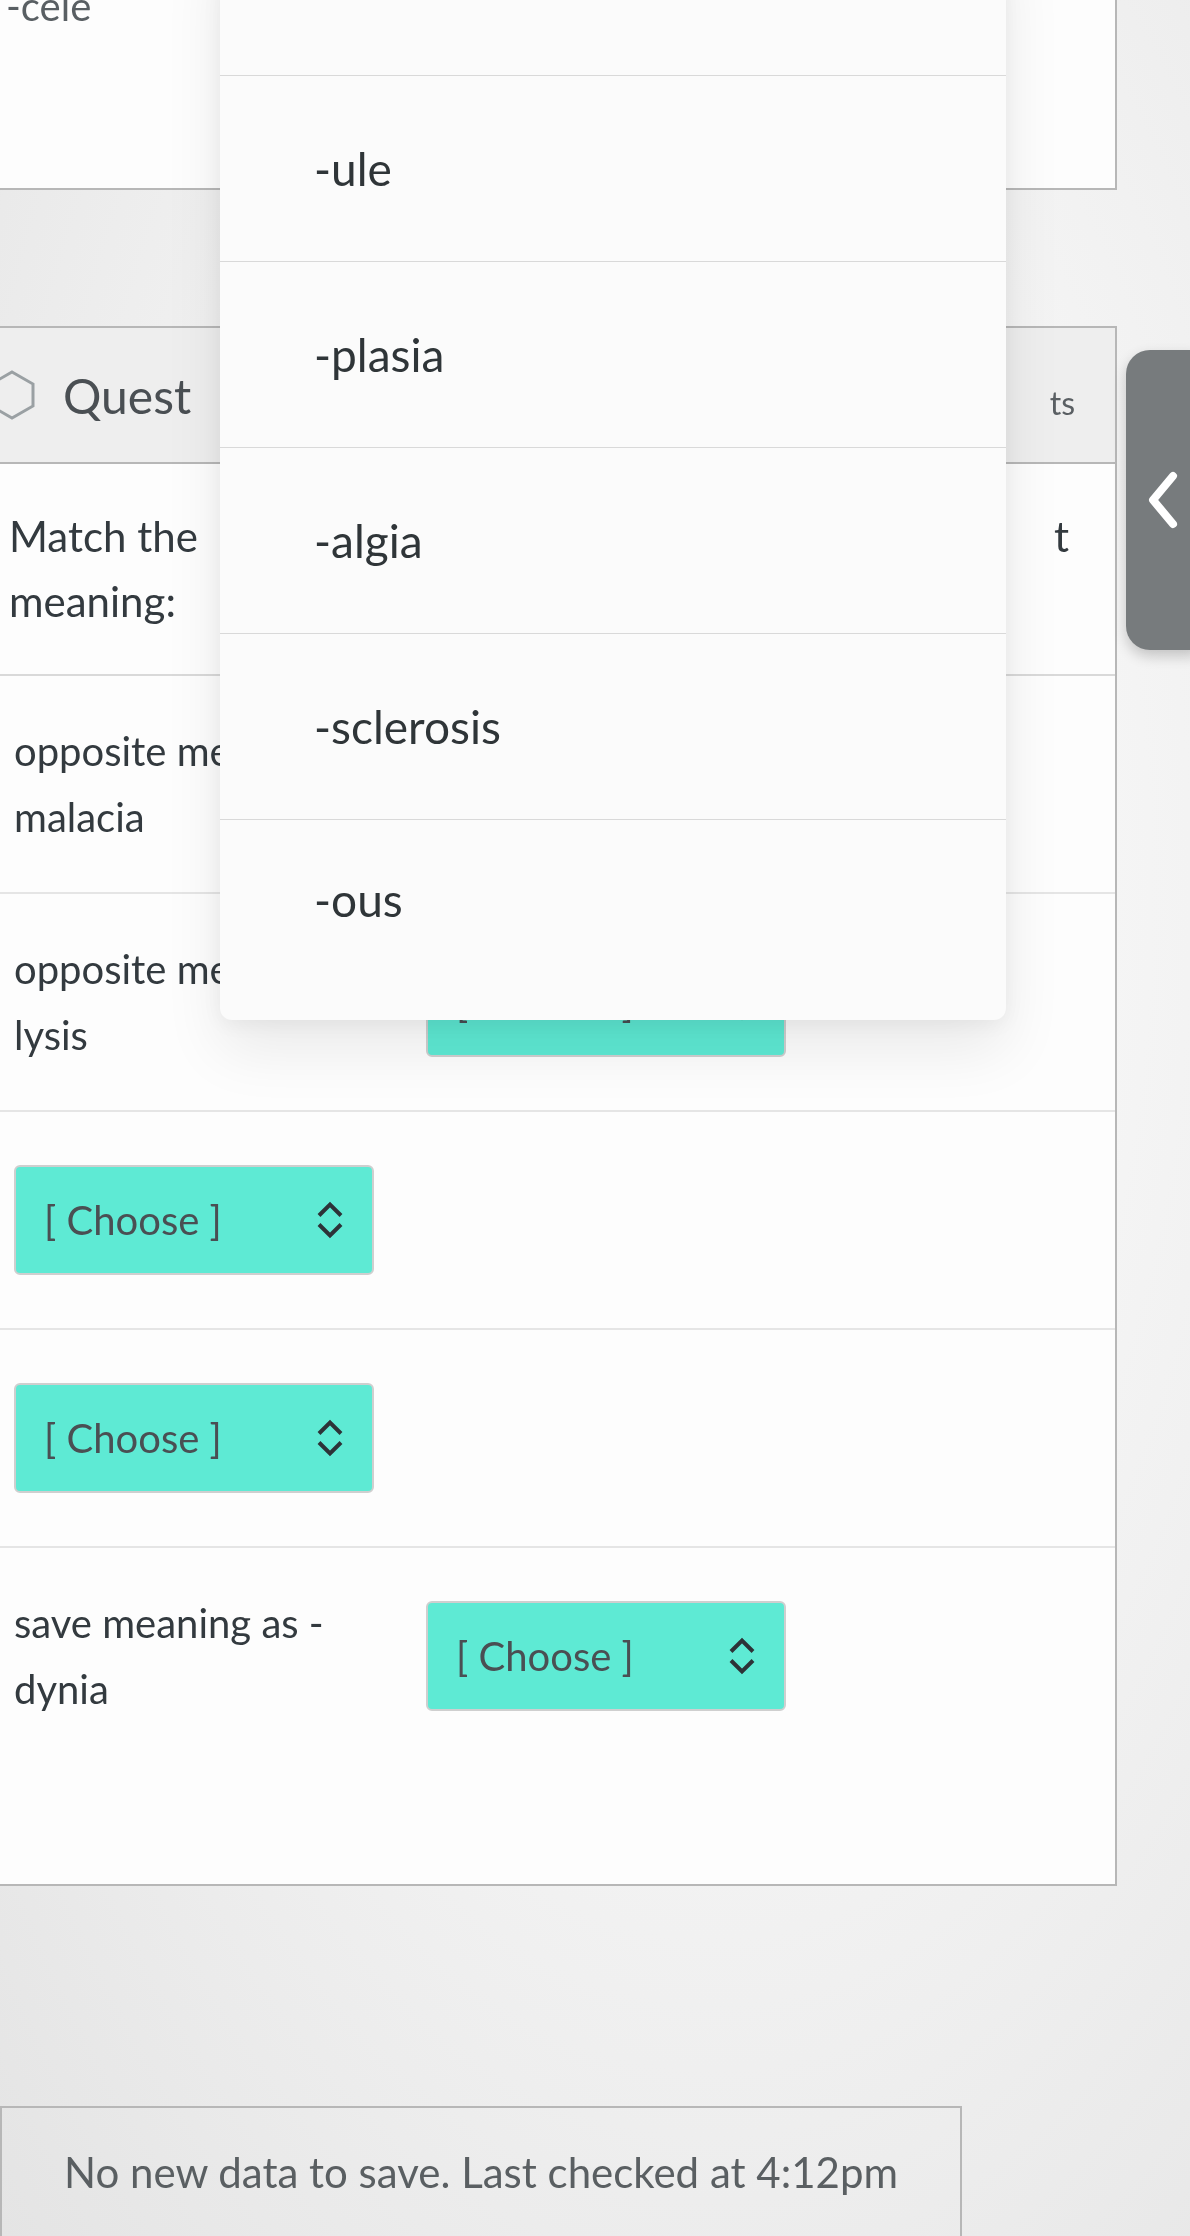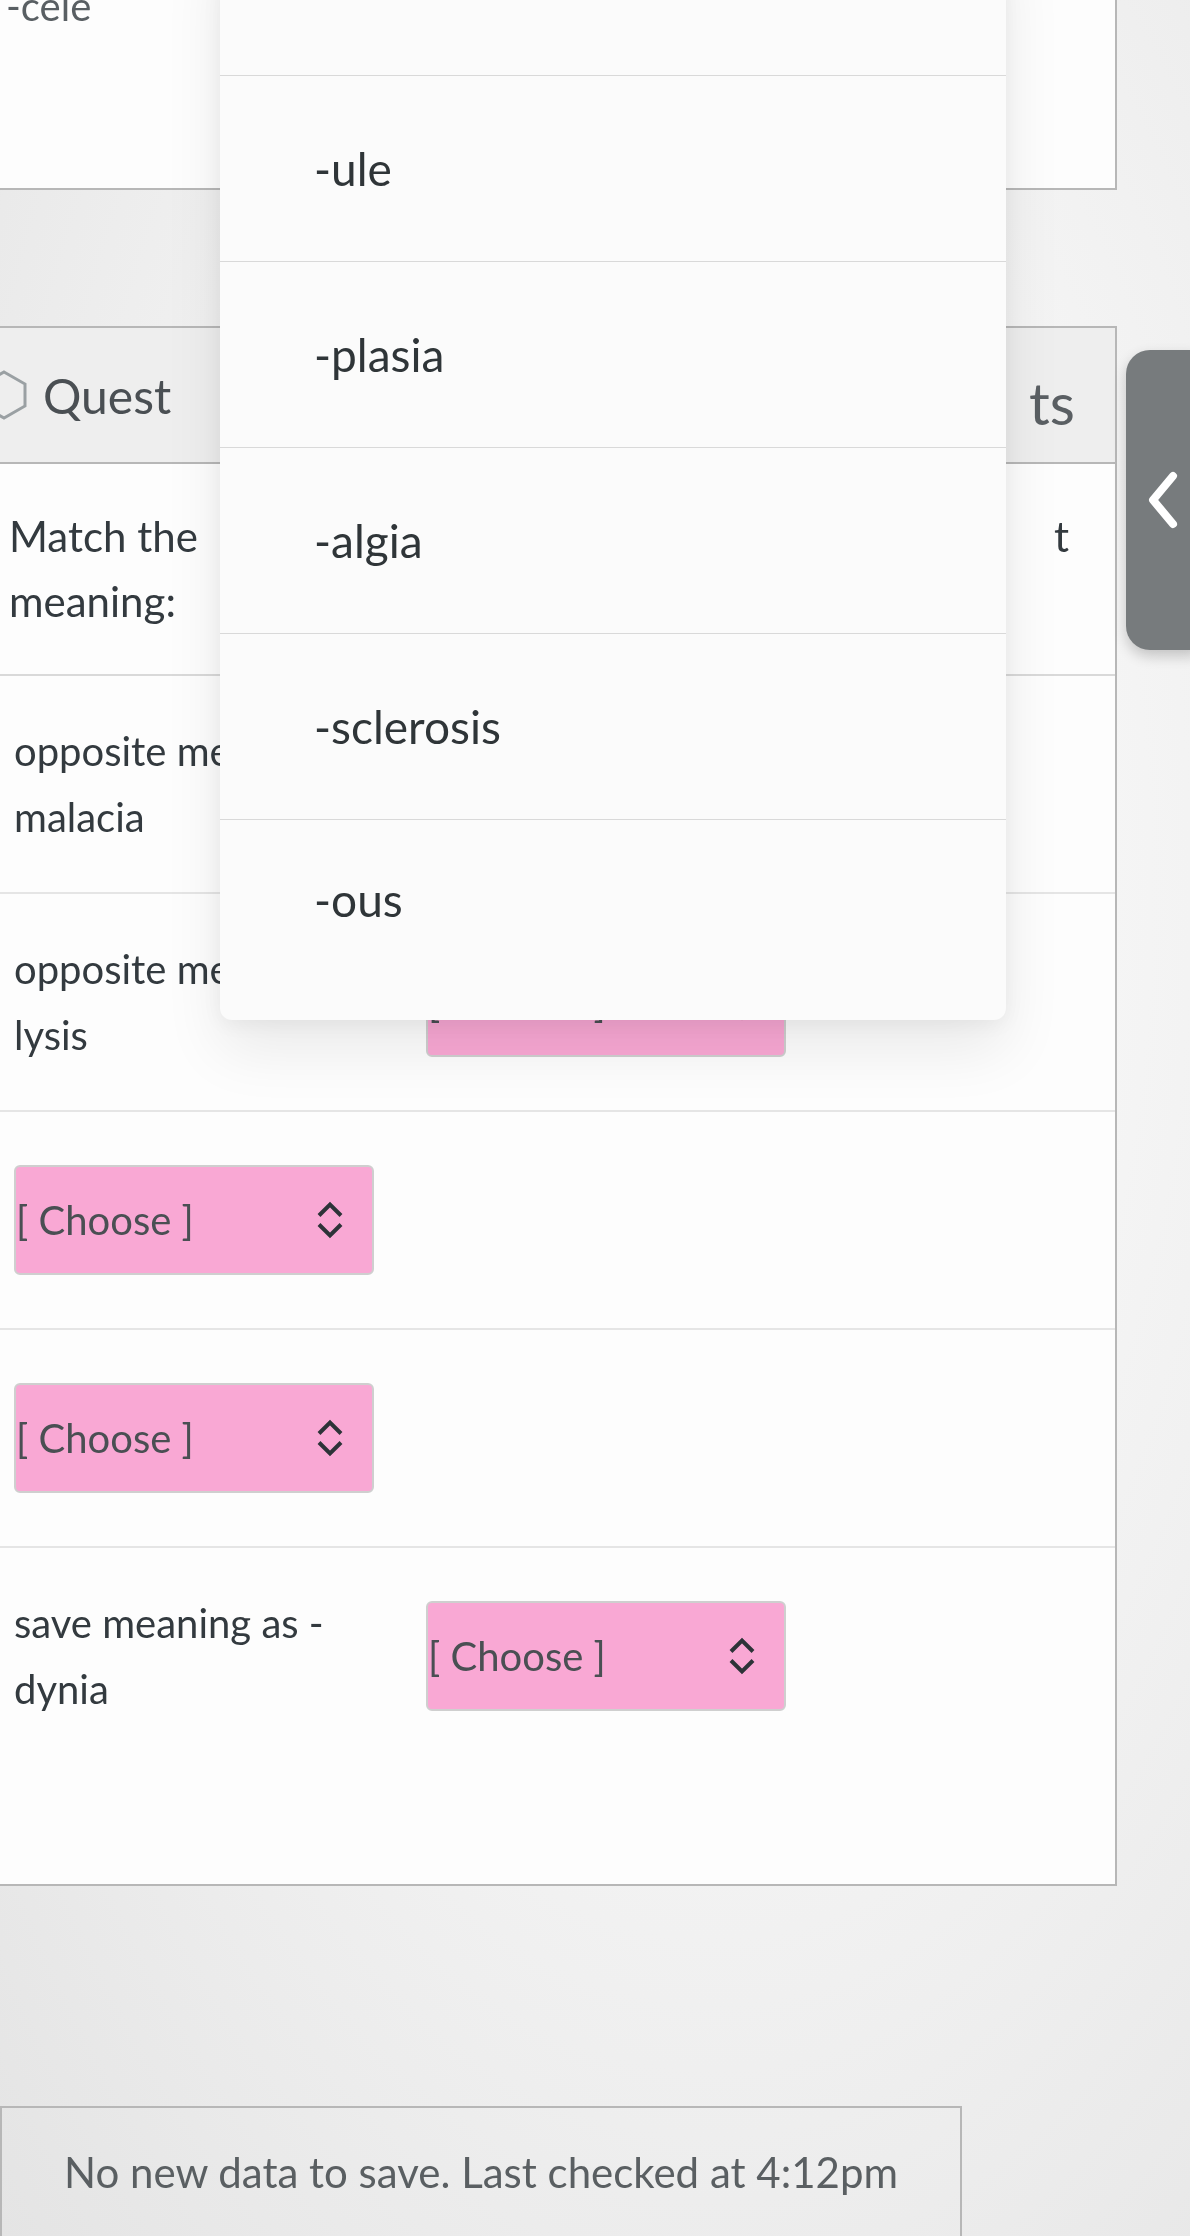--- a/index.html
+++ b/index.html
@@ -48,29 +48,29 @@
     background: #eeeeee;
     border-bottom: 2px solid #b7b7b7;
     height: 136px;
     padding: 0 40px 0 0;
     font-size: 48px;
     color: #4a4f53;
   }
   .question-header .left {
     display: flex;
     align-items: center;
-    gap: 14px;
-    padding-left: 0;
+    gap: 26px;
+    padding-left: 8px;
   }
   .hex-icon {
     width: 50px; height: 50px;
     margin-left: -20px;
   }
   .question-header .pts {
-    font-size: 58px;
+    font-size: 32px;
     color: #5a5f63;
     margin-top: 15px;
   }
 
   .instruction {
     font-size: 42px;
     color: #333a3f;
     padding: 40px 20px 0 10px;
     line-height: 1.55;
   }
@@ -93,23 +93,24 @@
     width: 400px;
     font-size: 40px;
     color: #333a3f;
     line-height: 1.65;
   }
   .choose-box {
     position: relative;
     width: 360px;
     height: 110px;
     border: 2px solid #cfcfcf;
-    background: #f9a8d4;
-    display: flex;
-    align-items: center;
+    background: #5eead4;
+    display: flex;
+    align-items: center;
+    padding-left: 28px;
     font-size: 40px;
     color: #4a4f53;
     cursor: pointer;
     border-radius: 6px;
   }
   .choose-box.active {
     outline: 8px solid #6ea9df;
     border-color: #6ea9df;
     border-radius: 10px;
   }

